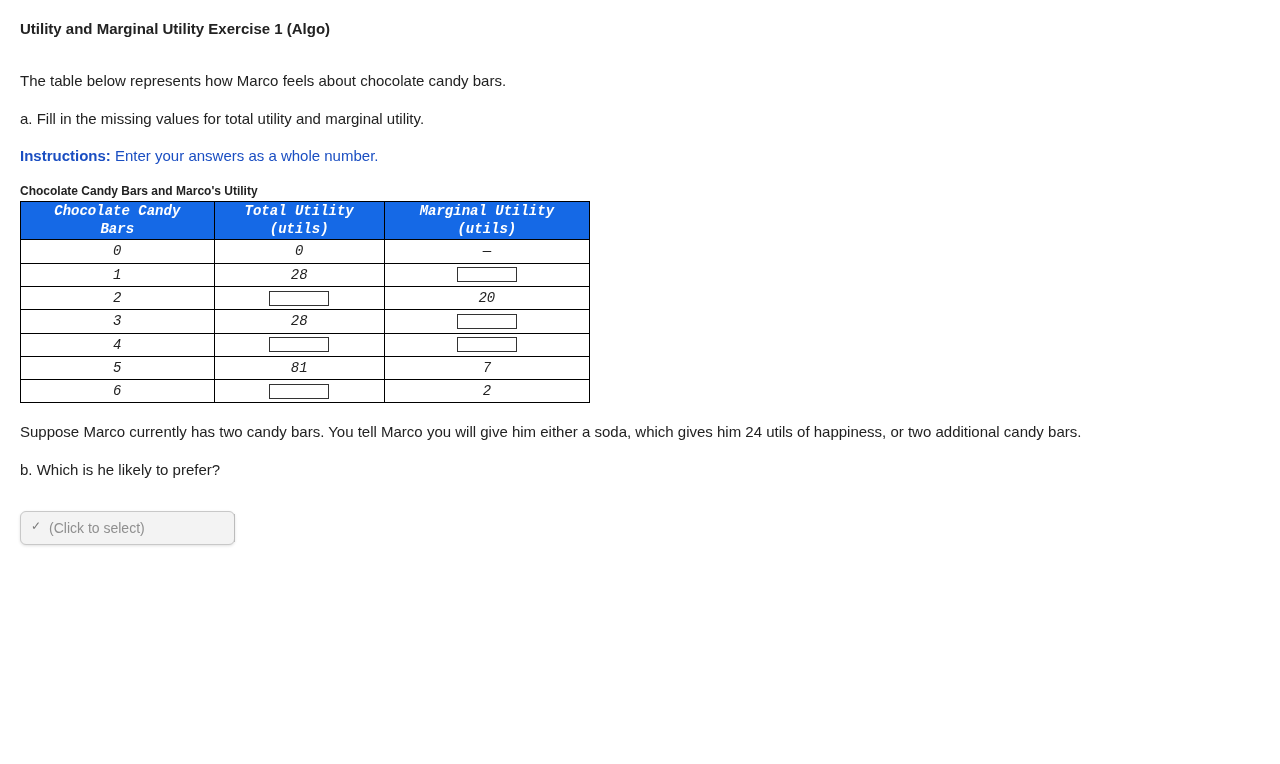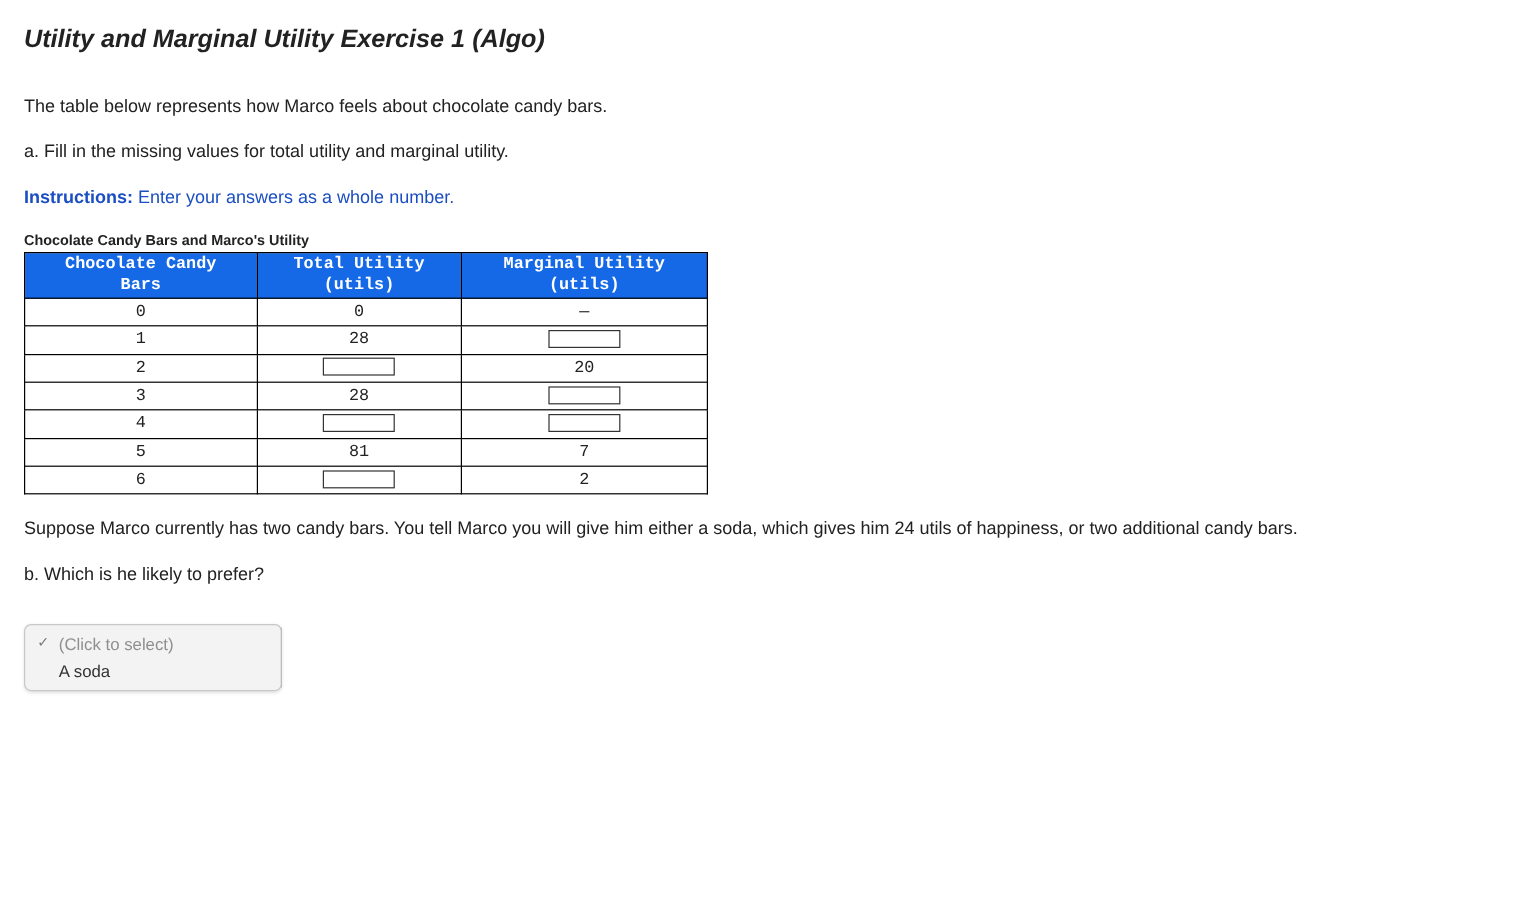--- a/index.html
+++ b/index.html
@@ -6,43 +6,43 @@
     body {
       font-family: Arial, Helvetica, sans-serif;
       color: #222;
       margin: 0;
       padding: 18px 20px;
       font-size: 15px;
       line-height: 1.45;
       width: 1280px;
     }
     h1 {
-      font-size: 21px;
+      font-size: 15px;
       font-weight: 700;
       margin: 0 0 30px 0;
-      font-style: italic;
     }
     p { margin: 0 0 16px 0; }
     .instructions-label { color: #1a4ec2; font-weight: 600; }
     .instructions-text { color: #1a4ec2; }
     .table-title {
       font-weight: 700;
       font-size: 12px;
       margin-top: 16px;
       margin-bottom: 1px;
     }
     table.util {
       border-collapse: collapse;
       width: 570px;
       font-size: 14px;
     }
     table.util th, table.util td {
       border: 1px solid #000;
       padding: 1px 6px;
       text-align: center;
+      font-style: italic;
     }
     table.util th {
       background: #1569e6;
       color: #fff;
       font-weight: 700;
       font-family: "Courier New", monospace;
       line-height: 1.25;
     }
     table.util td {
       height: 22px;
@@ -164,17 +164,16 @@
       </tr>
     </tbody>
 </table>
 
 <p class="followup">Suppose Marco currently has two candy bars. You tell Marco you will give him either a soda, which gives him 24 utils of happiness, or two additional candy bars.</p>
 
 <p>b. Which is he likely to prefer?</p>
 
 <div class="dropdown">
   <div class="opt selected">(Click to select)</div>
-  <div class="opt">A soda</div>
 </div>
 
 
 
 
 </body></html>

